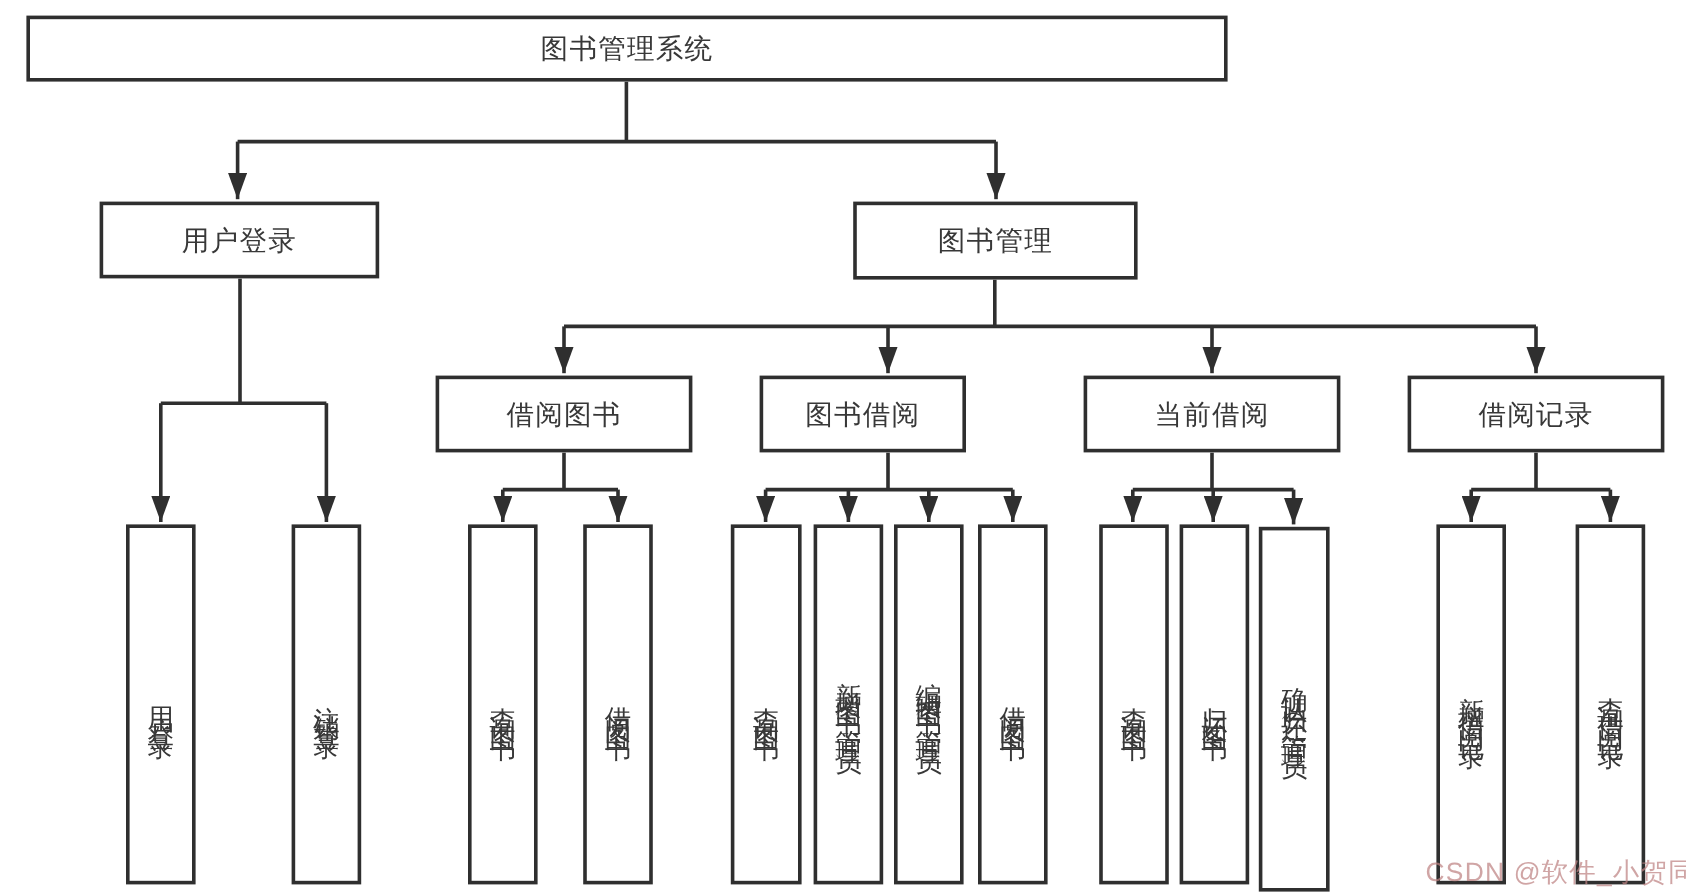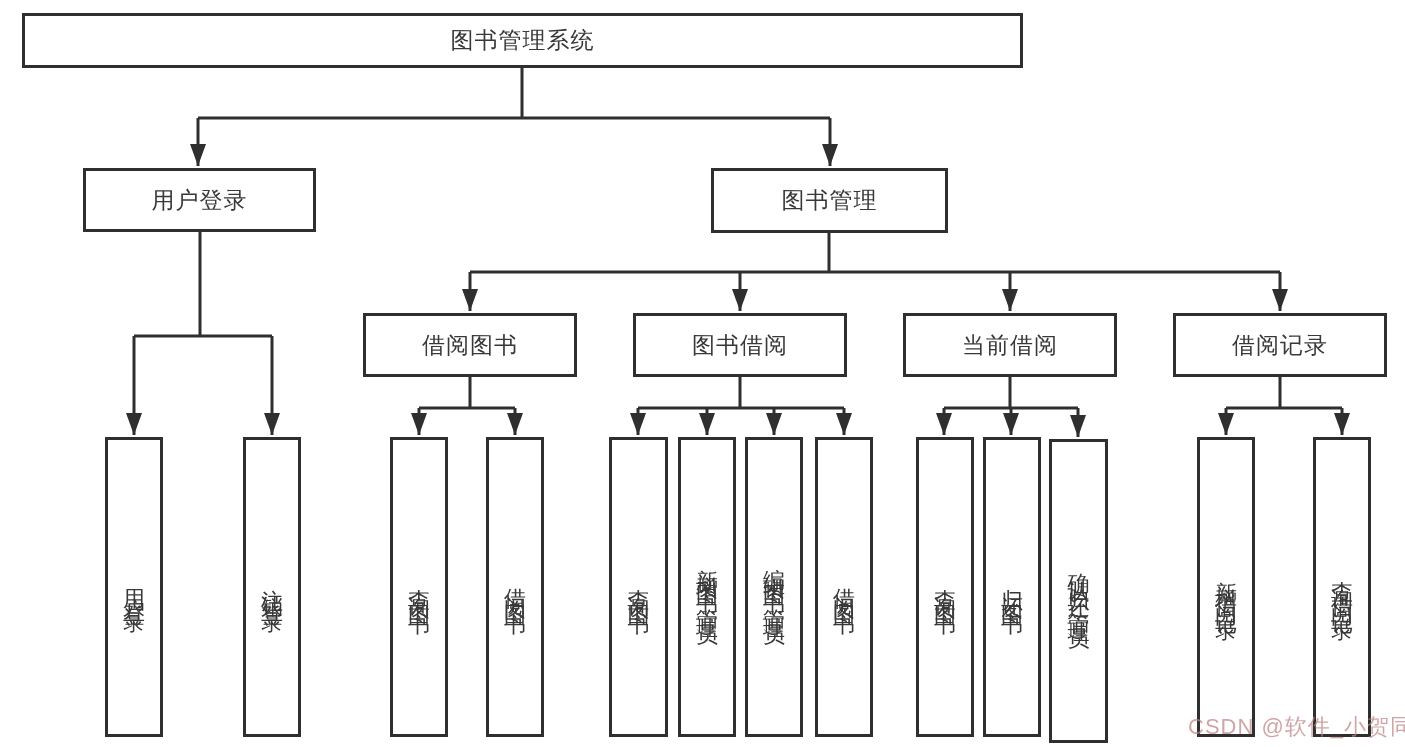--- a/index.html
+++ b/index.html
@@ -114,21 +114,21 @@
   <div class="hbox" style="left:83px; top:168px; width:233px; height:64px;">
     <span>用户登录</span>
   </div>
   <div class="hbox" style="left:711px; top:168px; width:237px; height:65px;">
     <span>图书管理</span>
   </div>
 
   <div class="hbox" style="left:363px; top:313px; width:214px; height:64px;">
     <span>借阅图书</span>
   </div>
-  <div class="hbox" style="left:633px; top:313px; width:214px; height:64px;">
+  <div class="hbox" style="left:633px; top:313px; width:172px; height:64px;">
     <span>图书借阅</span>
   </div>
   <div class="hbox" style="left:903px; top:313px; width:214px; height:64px;text-align:center;">
     <span>当前借阅</span>
   </div>
   <div class="hbox" style="left:1173px; top:313px; width:214px; height:64px;">
     <span>借阅记录</span>
   </div>
 
   <div class="vbox" style="left:105px; top:437px; width:58px; height:300px;">

